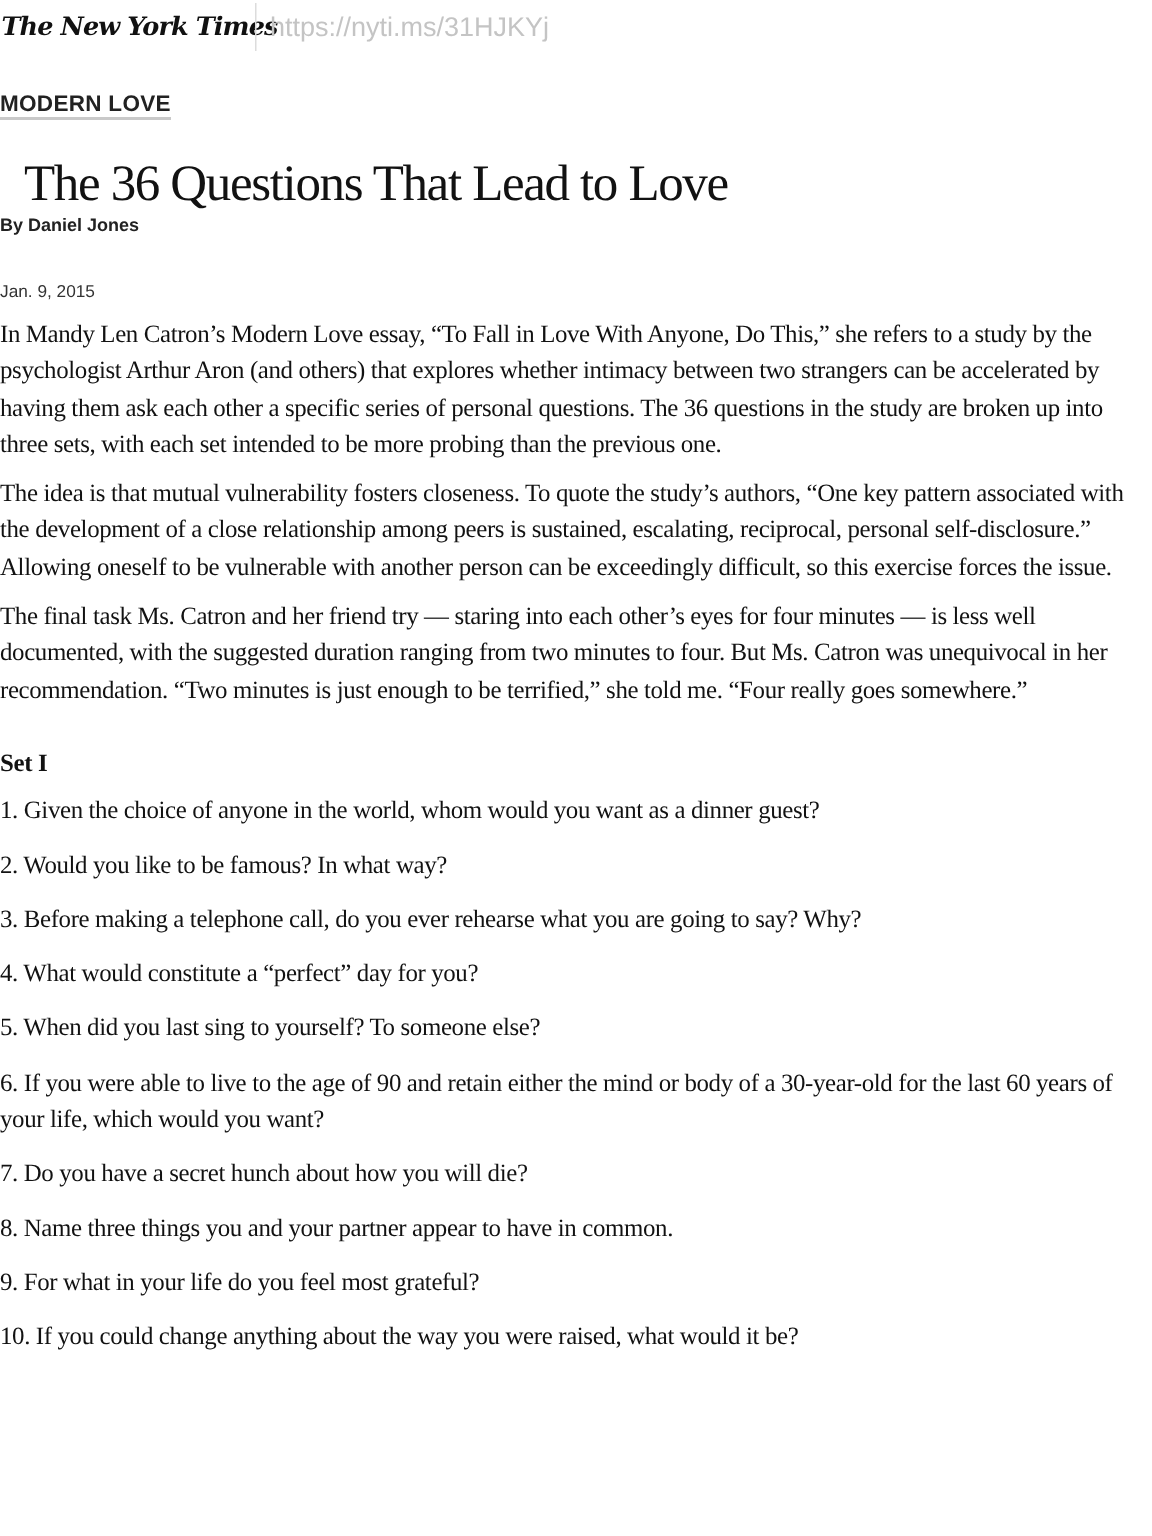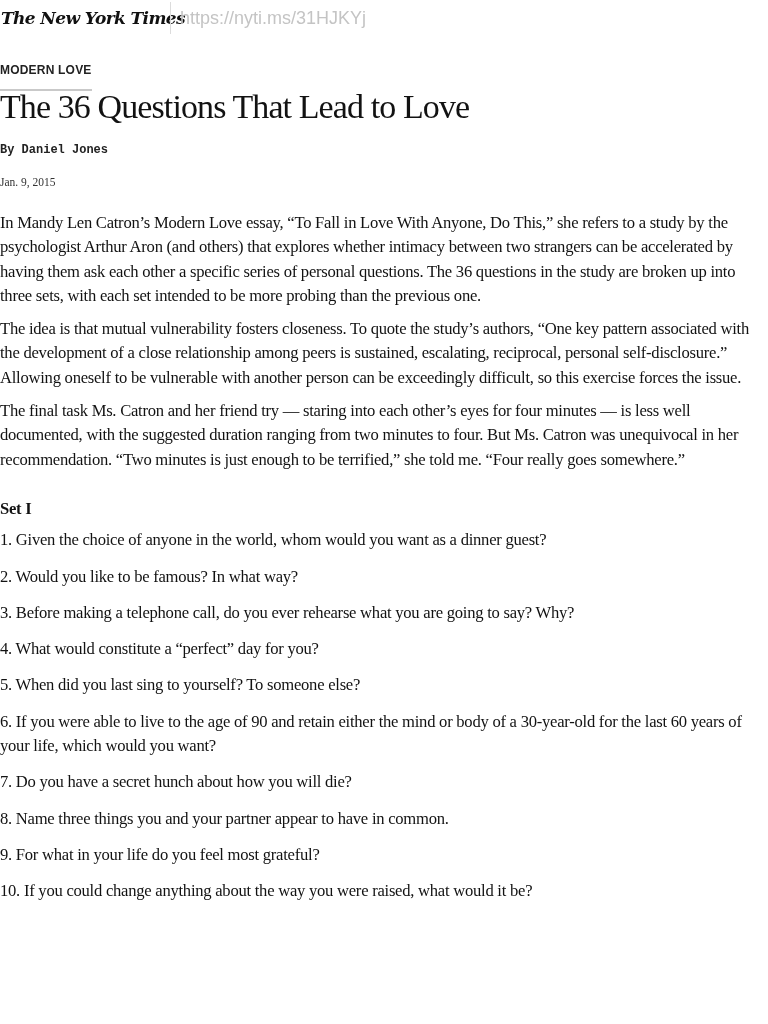--- a/index.html
+++ b/index.html
@@ -45,55 +45,55 @@
       font-family: "Liberation Sans", sans-serif;
       font-size: 18px;
       color: #c4c4c4;
     }
     .kicker {
       position: absolute;
       left: 0;
       top: 63px;
       font-family: "Liberation Sans", sans-serif;
       font-weight: bold;
-      font-size: 12px;
+      font-size: 15px;
       letter-spacing: 0.2px;
       color: #222;
-      padding-bottom: 12px;
+      padding-bottom: 1px;
       border-bottom: 2px solid #c9c9c9;
       line-height: 14px;
     }
     .headline {
       position: absolute;
       left: 0;
       top: 86px;
       font-family: "Liberation Serif", serif;
       font-weight: normal;
       font-size: 34px;
       letter-spacing: -0.9px;
       color: #121212;
-      margin: 0;
+      margin: 16px;
       line-height: 42px;
       white-space: nowrap;
     }
     .byline {
       position: absolute;
       left: 0;
       top: 142px;
-      font-family: Liberation Mono, monospace;
+      font-family: Liberation Sans, sans-serif;
       font-weight: bold;
       font-size: 12px;
       color: #222;
       line-height: 16px;
     }
     .dateline {
       position: absolute;
       left: 0;
-      top: 174px;
-      font-family: Liberation Serif, serif;
+      top: 187px;
+      font-family: Liberation Sans, sans-serif;
       font-size: 11.5px;
       color: #333;
       line-height: 16px;
     }
     .body {
       position: absolute;
       left: 0;
       top: 211px;
       width: 770px;
       font-family: "Liberation Serif", serif;

